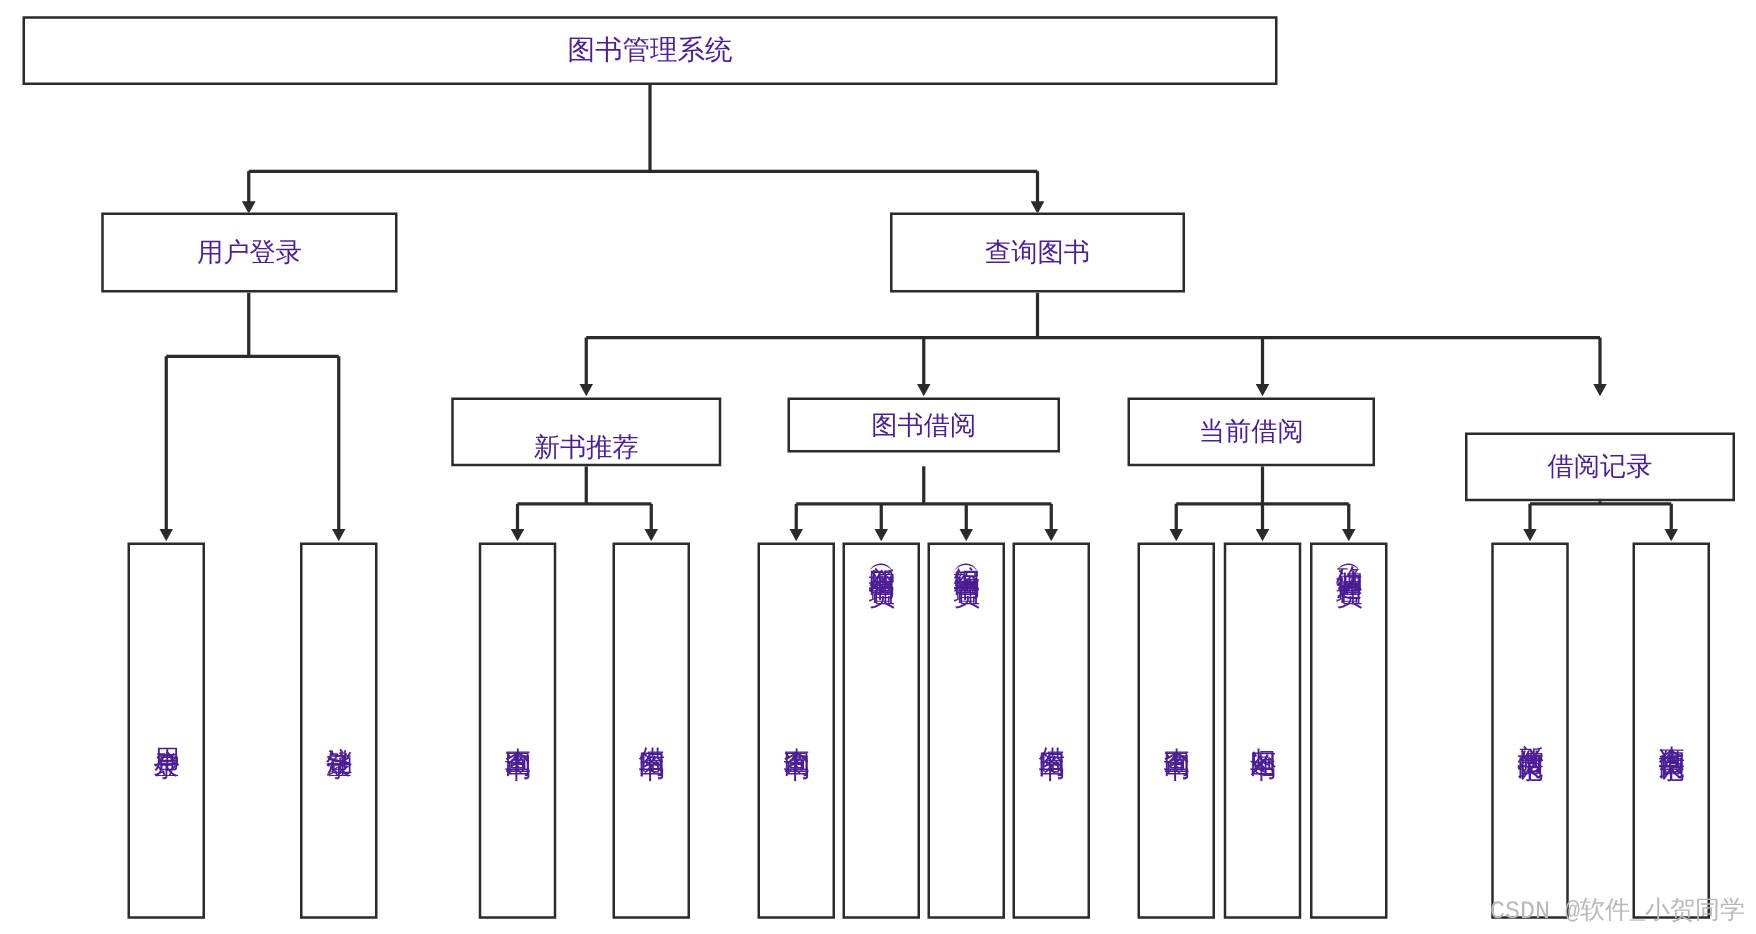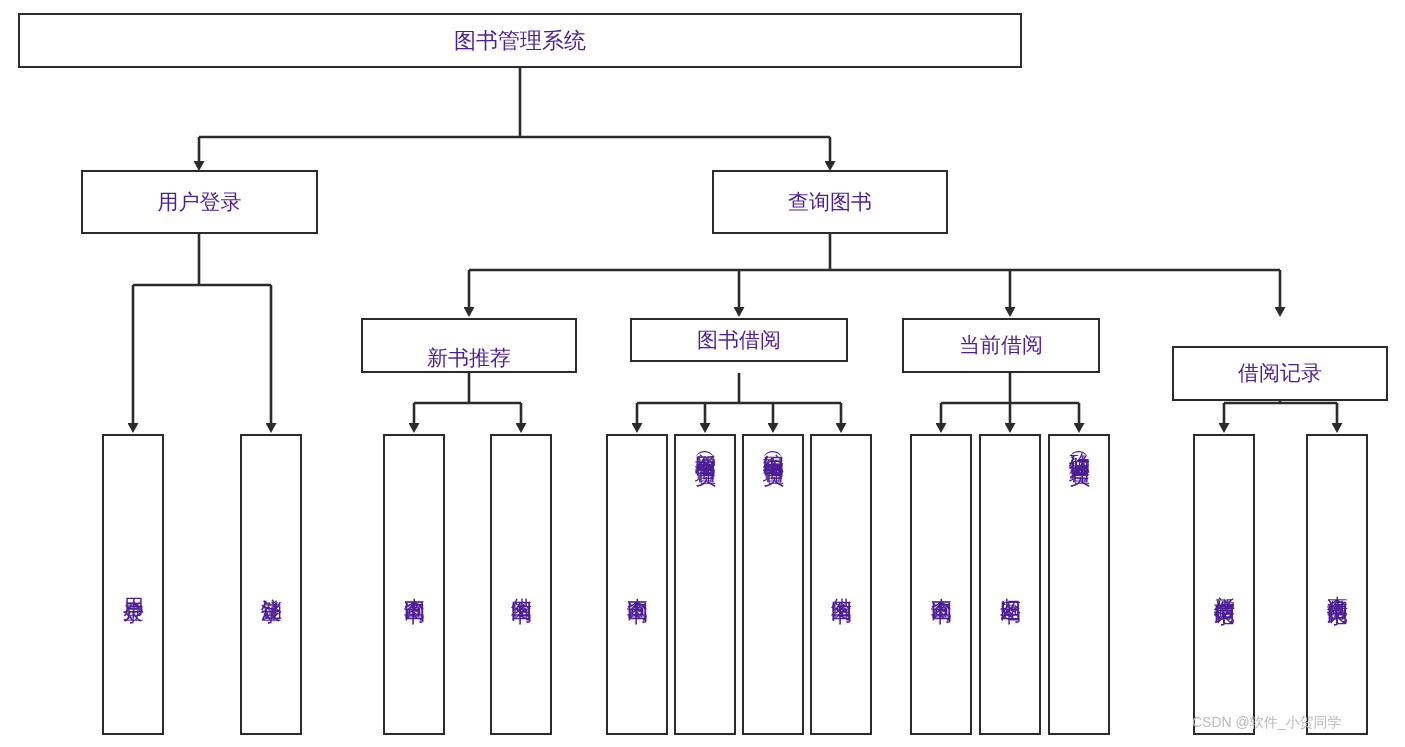--- a/index.html
+++ b/index.html
@@ -60,24 +60,24 @@
     white-space: nowrap;
     display: block;
   }
   .node.vert.mid {
     align-items: center;
   }
   .watermark {
     position: absolute;
     left: 1192px;
     top: 714px;
-    font-size: 14px;
+    font-size: 20px;
     color: #b9b9b9;
     white-space: nowrap;
-    font-family: Liberation Sans, sans-serif;
+    font-family: Liberation Mono, monospace;
   }
 </style>
 </head>
 <body>
 
 <div id="canvas">
 
   <svg class="edges" viewBox="0 0 1405 747">
     <defs>
       <marker id="arrow" markerWidth="10" markerHeight="11" refX="1" refY="5.5" orient="auto" markerUnits="userSpaceOnUse">

